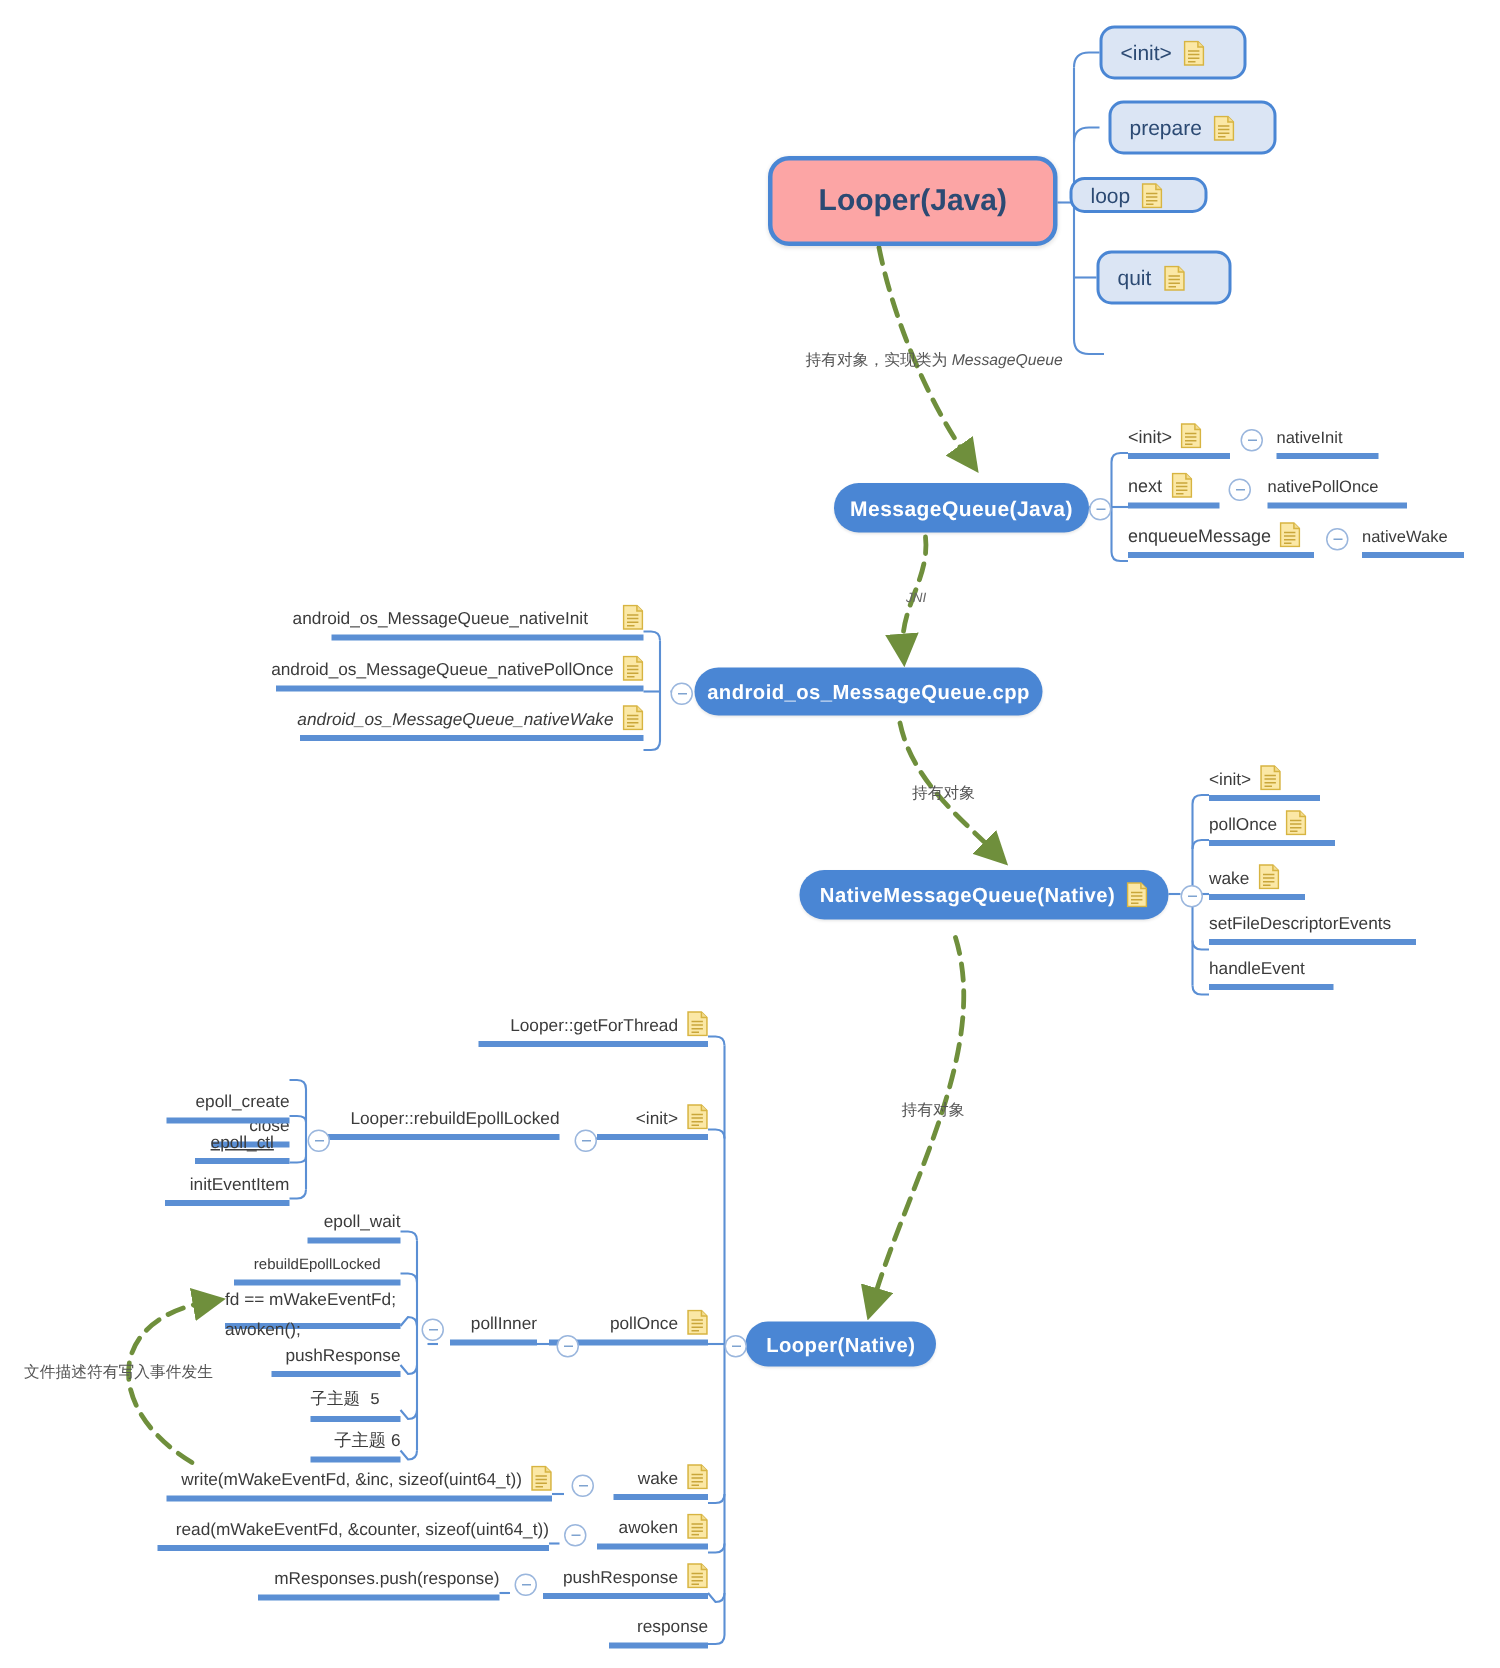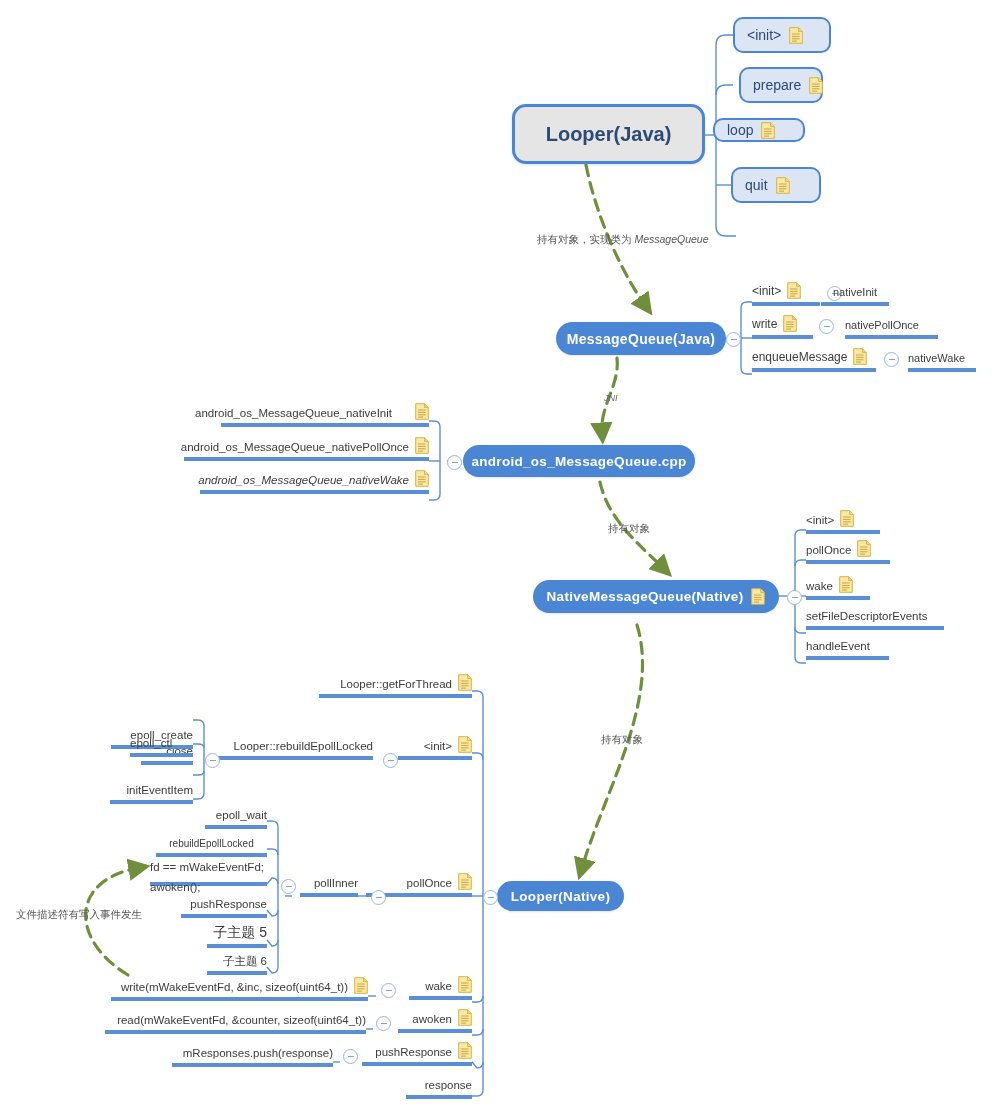--- a/index.html
+++ b/index.html
@@ -17,21 +17,21 @@
     background:#4a86d4;color:#ffffff;border-radius:18px;
     font-weight:bold;letter-spacing:.3px;
     padding:0 16px;justify-content:center;gap:8px;
     box-shadow:0 1px 2px rgba(0,0,0,.10);
   }
   .box-node{
     background:#dbe5f4;border:2px solid #4a86d4;border-radius:10px;
     color:#2c4a73;padding:0 12px;gap:8px;
   }
   .big-box{
-    background:#e5e5e5;border:3px solid #4a86d4;border-radius:14px;
+    background:#fca5a5;border:3px solid #4a86d4;border-radius:14px;
     color:#2c4a73;font-weight:bold;justify-content:center;
     box-shadow:0 1px 3px rgba(0,0,0,.12);
   }
   
   .ul-node{
     position:absolute;box-sizing:border-box;
     display:flex;align-items:flex-end;gap:6px;
     color:#3b3b3b;padding-bottom:3px;
     border-bottom:4px solid #5b8fd4;
     white-space:nowrap;
@@ -206,21 +206,21 @@
         <g stroke="#c9a63a" stroke-width="1">
           <path d="M3,7 H10.6"></path>
             <path d="M3,9.4 H10.6"></path>
             <path d="M3,11.8 H10.6"></path>
             <path d="M3,14.1 H8"></path>
         </g>
       </svg>
     </span>
   </div>
 
-  <div class="node box-node" style="left:739px;top:67px;width:84px;height:36px;font-size:14px;">
+  <div class="node box-node" style="left:739px;top:67px;width:112px;height:36px;font-size:14px;">
     <span>prepare</span>
     <span class="note-icon">
       <svg width="14" height="17" viewBox="0 0 14 17">
         <path d="M0.7,0.7 H9.6 L13.3,4.4 V16.3 H0.7 Z" fill="#fbe8a6" stroke="#d7b441" stroke-width="1"></path>
         <path d="M9.6,0.7 V4.4 H13.3" fill="#f3dc90" stroke="#d7b441" stroke-width="1"></path>
         <g stroke="#c9a63a" stroke-width="1">
           <path d="M3,7 H10.6"></path>
             <path d="M3,9.4 H10.6"></path>
             <path d="M3,11.8 H10.6"></path>
             <path d="M3,14.1 H8"></path>
@@ -273,26 +273,26 @@
         <g stroke="#c9a63a" stroke-width="1">
           <path d="M3,7 H10.6"></path>
             <path d="M3,9.4 H10.6"></path>
             <path d="M3,11.8 H10.6"></path>
             <path d="M3,14.1 H8"></path>
         </g>
       </svg>
     </span>
   </div>
   <div class="collapse" style="left:827px;top:286px;"></div>
-  <div class="ul-node" style="left:821px;top:287px;width:68px;height:19px;font-size:11px;justify-content:center;">
+  <div class="ul-node" style="left:851px;top:287px;width:68px;height:19px;font-size:11px;">
     <span class="lbl">nativeInit</span>
   </div>
 
   <div class="ul-node" style="left:752px;top:317px;width:61px;height:22px;font-size:12px;">
-    <span class="lbl">write</span>
+    <span class="lbl">next</span>
     <span class="note-icon">
       <svg width="14" height="17" viewBox="0 0 14 17">
         <path d="M0.7,0.7 H9.6 L13.3,4.4 V16.3 H0.7 Z" fill="#fbe8a6" stroke="#d7b441" stroke-width="1"></path>
         <path d="M9.6,0.7 V4.4 H13.3" fill="#f3dc90" stroke="#d7b441" stroke-width="1"></path>
         <g stroke="#c9a63a" stroke-width="1">
           <path d="M3,7 H10.6"></path>
             <path d="M3,9.4 H10.6"></path>
             <path d="M3,11.8 H10.6"></path>
             <path d="M3,14.1 H8"></path>
         </g>
@@ -541,21 +541,21 @@
   </div>
 
   <div class="collapse" style="left:205px;top:753px;"></div>
 
   <div class="ul-node" style="left:141px;top:744px;width:52px;height:21px;font-size:11.5px;justify-content:flex-end;">
     <span class="lbl">close</span>
   </div>
   <div class="ul-node" style="left:111px;top:728px;width:82px;height:21px;font-size:11.5px;justify-content:flex-end;">
     <span class="lbl">epoll_create</span>
   </div>
-  <div class="ul-node" style="left:130px;top:736px;width:63px;height:21px;font-size:11.5px;justify-content:flex-start;">
+  <div class="ul-node" style="left:130px;top:755px;width:63px;height:21px;font-size:11.5px;justify-content:center;text-decoration:underline;">
     <span class="lbl">epoll_ctl</span>
   </div>
   <div class="ul-node" style="left:110px;top:783px;width:83px;height:21px;font-size:11.5px;justify-content:flex-end;">
     <span class="lbl">initEventItem</span>
   </div>
 
   <div class="collapse" style="left:371px;top:890px;"></div>
 
   <div class="ul-node" style="left:300px;top:876px;width:58px;height:21px;font-size:11.5px;justify-content:flex-end;">
     <span class="lbl">pollInner</span>
@@ -569,21 +569,21 @@
   <div class="ul-node" style="left:156px;top:836px;width:111px;height:21px;font-size:10px;justify-content:center;">
     <span class="lbl">rebuildEpollLocked</span>
   </div>
   <div class="ul-node multiline" style="left:150px;top:860px;width:117px;height:26px;font-size:11.5px;flex-direction:column;align-items:flex-start;line-height:1.25;">
     <span class="lbl">fd == mWakeEventFd;</span>
     <span class="lbl">awoken();</span>
   </div>
   <div class="ul-node" style="left:181px;top:897px;width:86px;height:21px;font-size:11.5px;justify-content:flex-end;">
     <span class="lbl">pushResponse</span>
   </div>
-  <div class="ul-node" style="left:207px;top:927px;width:60px;height:21px;font-size:14px;justify-content:flex-end;">
+  <div class="ul-node" style="left:207px;top:927px;width:60px;height:21px;font-size:11px;font-family:Liberation Mono, monospace;">
     <span class="lbl">子主题 5</span>
   </div>
   <div class="ul-node" style="left:207px;top:954px;width:60px;height:21px;font-size:11.5px;justify-content:flex-end;">
     <span class="lbl">子主题 6</span>
   </div>
 
   <div class="collapse" style="left:381px;top:983px;"></div>
   <div class="ul-node" style="left:111px;top:980px;width:257px;height:21px;font-size:11.5px;justify-content:flex-end;">
     <span class="lbl">write(mWakeEventFd, &amp;inc, sizeof(uint64_t))</span>
     <span class="note-icon">

